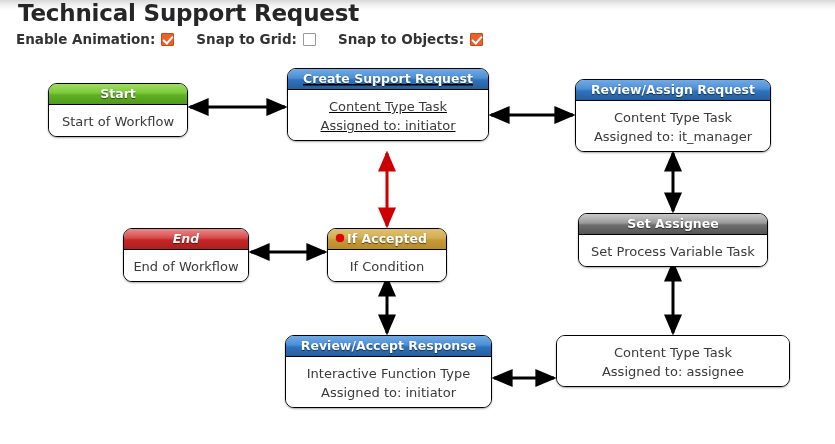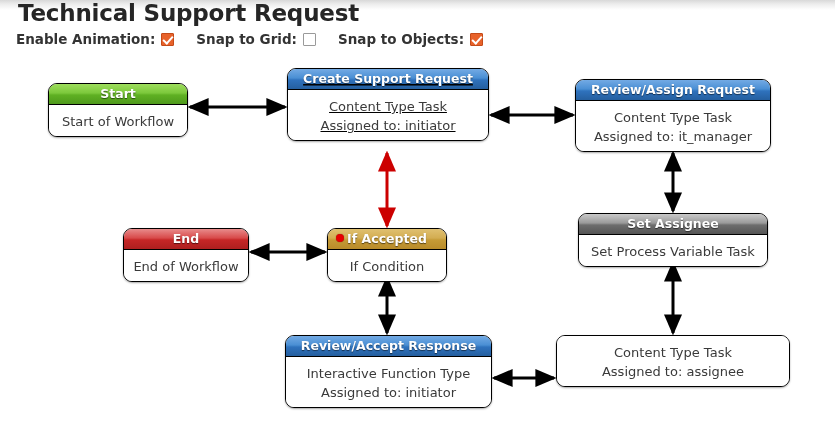--- a/index.html
+++ b/index.html
@@ -107,21 +107,21 @@
     text-align: center;
     font-size: 13px;
     color: #3a3a3a;
     line-height: 19px;
     background: #ffffff;
   }
   .node-body .line { white-space: nowrap; }
 
   .hdr-blue  { background: linear-gradient(to bottom,#73aae4 0%, #4a8fd4 45%, #2f72bd 55%, #255f9f 100%); }
   .hdr-green { background: linear-gradient(to bottom,#9ede5c 0%, #7cc83c 45%, #5fb023 55%, #4f9a1c 100%); }
-  .hdr-red   { background: linear-gradient(to bottom,#e88b8b 0%, #d84a4a 45%, #c52626 55%, #ad1f1f 100%); }
+  .hdr-red   { background: linear-gradient(to bottom,#e88b8b 0%, #d84a4a 45%, #c52626 55%, #ad1f1f 100%); font-style: italic; }
   .hdr-gray  { background: linear-gradient(to bottom,#c9c9c9 0%, #9a9a9a 45%, #6d6d6d 55%, #555555 100%); }
   .hdr-gold  { background: linear-gradient(to bottom,#e0c070 0%, #d3ad52 45%, #c59a36 55%, #b98c2a 100%); }
 
   .status-dot {
     position: absolute;
     left: 8px; top: 5px;
     width: 8px; height: 8px;
     border-radius: 50%;
     background: #e60000;
     box-shadow: 0 0 1px rgba(0,0,0,0.6);

